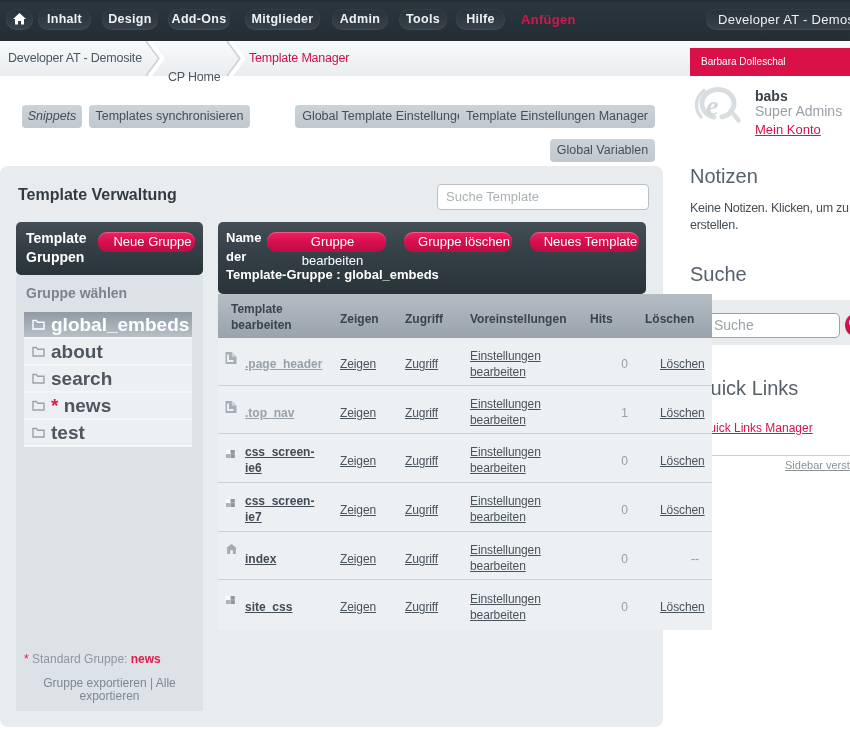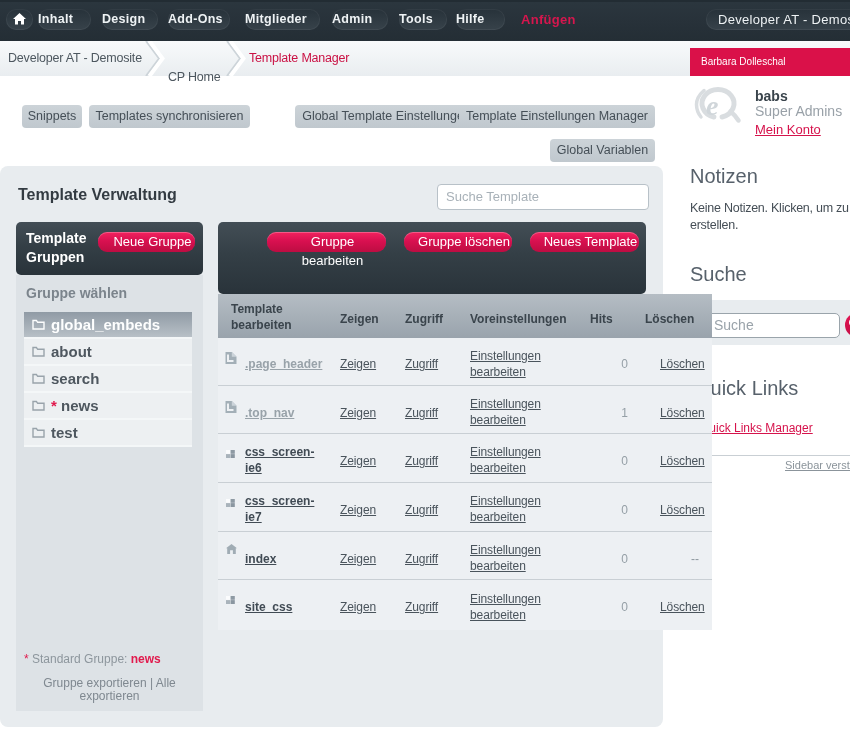--- a/index.html
+++ b/index.html
@@ -7,21 +7,21 @@
   html,body { width:850px; height:740px; }
   body { position:relative; overflow:hidden; background:#fff;
          font-family:"Liberation Sans", sans-serif; }
   .abs { position:absolute; }
   
   #topbar { left:0; top:0; width:850px; height:41px;
     background:linear-gradient(#2b363e 0%, #273139 55%, #242e35 100%);
     border-top:2px solid #222c33; }
   .pill { position:absolute; z-index:2; top:9px; height:21px; line-height:21px;
     border-radius:10px; color:#eef2f4; font-size:12.5px; font-weight:bold;
-    letter-spacing:0.3px; 
+    letter-spacing:0.3px; text-align:center;
     background:linear-gradient(#27323a 0%, #37424a 100%);
     box-shadow:inset 0 0 0 1px rgba(255,255,255,0.05); }
   #anfuegen { position:absolute; z-index:2; left:521px; top:9px; height:21px; line-height:21px;
     color:#d6164e; font-size:13px; font-weight:bold; letter-spacing:0.3px; }
   
   #crumbbar { left:0; top:41px; width:850px; height:35px;
     background:linear-gradient(#f8fafb 0%, #e9edf0 100%); }
   .crumb { position:absolute; z-index:2; top:41px; height:35px; line-height:35px;
     font-size:12.5px; letter-spacing:-0.2px; color:#4d575f; }
   #pinkbar { left:690px; top:48px; width:160px; height:28px; background:#da1149;
@@ -43,21 +43,21 @@
   #leftdark { left:16px; top:222px; width:187px; height:53px; }
   #leftdark .t { position:absolute; left:10px; top:7px; color:#fff; font-size:14px;
     font-weight:bold; line-height:19px; }
   .redbtn { position:absolute; height:20px; line-height:19px; border-radius:9px;
     background:linear-gradient(#f2235f 0%, #d81050 45%, #bd0d42 100%);
     color:#fff; font-size:13px; text-align:center;
     box-shadow:inset 0 1px 0 rgba(255,255,255,0.25);padding-left:12px; }
   #leftcol { left:16px; top:275px; width:187px; height:436px; background:#dde2e6; z-index:2; }
   #gwahlen { left:26px; top:285px; font-size:14px; font-weight:bold; color:#7b848c; z-index:3; }
   .gitem { position:absolute; left:24px; width:168px; height:25px; background:#edf0f2;
-    line-height:25px; font-size:15px; font-weight:bold; color:#4e575f;
+    line-height:25px; font-size:19px; font-weight:bold; color:#4e575f;
     box-shadow:0 2px 0 #f4f7f8; z-index:3; }
   .gitem svg { position:absolute; left:8px; top:7px; }
   .gitem span { position:absolute; left:27px; top:0; }
   .gsel { background:linear-gradient(#909ba5 0%, #b8c0c7 100%); color:#fdfefe; }
   #stdgrp { left:24px; top:652px; font-size:12px; color:#8d969d; z-index:3; }
   #export { left:16px; top:677px; width:187px; text-align:center; font-size:12px;
     color:#7f8890; line-height:13px; z-index:3; }
   
   #tdark { left:218px; top:222px; width:428px; height:72px; z-index:5; }
   #tdark .t { position:absolute; left:8px; top:7px; color:#fff; font-size:13px;
@@ -105,21 +105,21 @@
   <polyline points="5.5,0 18.5,17.5 5.5,35" fill="none" stroke="#ffffff" stroke-width="4"></polyline>
 </svg>
 <div class="crumb" style="left:168px;margin-top:19px;">CP Home</div>
 <svg class="crumb" style="left:225px;top:41px;height:35px;" width="22" height="35" viewBox="0 0 22 35">
   <polyline points="2,0 15,17.5 2,35" fill="none" stroke="#cdd4d9" stroke-width="2"></polyline>
   <polyline points="5.5,0 18.5,17.5 5.5,35" fill="none" stroke="#ffffff" stroke-width="4"></polyline>
 </svg>
 <div class="crumb" style="left:249px;color:#ca1144;">Template Manager</div>
 <div id="pinkbar" class="abs">Barbara Dolleschal</div>
 
-<div class="gbtn" style="left:22px;top:105px;width:60px;">Snippets</div>
+<div class="gbtn" style="left:22px;top:105px;width:60px;font-style:italic;">Snippets</div>
 <div class="gbtn" style="left:89px;top:105px;width:161px;">Templates synchronisieren</div>
 <div class="gbtn" style="left:267px;top:105px;width:183px;margin-left:28px;">Global Template Einstellungen</div>
 <div class="gbtn" style="left:459px;top:105px;width:196px;">Template Einstellungen Manager</div>
 <div class="gbtn" style="left:550px;top:139px;width:105px;">Global Variablen</div>
 
 <div class="sb" style="left:692px;top:86px;">
   <svg width="50" height="38" viewBox="0 0 50 38">
     <g fill="none" stroke="#d9dde0" stroke-linecap="round">
       <path d="M21.9 31 A 16 14 0 1 1 30.1 31" stroke-width="5"></path>
       <path d="M38.5 25.5 Q 43 29 46.5 34.5" stroke-width="4.5"></path>
@@ -182,20 +182,21 @@
   <svg width="13" height="11" viewBox="0 0 13 11">
       <path d="M1 10 V1.5 h3.4 l1.3 1.8 H12 V10 Z" fill="none" stroke="#99a3ab" stroke-width="1.4"></path>
     </svg>
   <span>test</span>
 </div>
 
 <div id="stdgrp" class="abs"><span style="color:#e11a4d;">*</span> Standard Gruppe: <b style="color:#e11a4d;">news</b></div>
 <div id="export" class="abs">Gruppe exportieren | Alle<br>exportieren</div>
 
 <div id="tdark" class="darkbox abs">
+  <div class="t">Name<br>der<br>Template-Gruppe&nbsp;: global_embeds</div>
   <div class="redbtn" style="left:49px;top:10px;width:119px;">Gruppe bearbeiten</div>
   <div class="redbtn" style="left:186px;top:10px;width:108px;">Gruppe löschen</div>
   <div class="redbtn" style="left:312px;top:10px;width:109px;">Neues Template</div>
 </div>
 
 <div id="thead" class="abs">
   <div style="left:13px;top:7px;line-height:16px;">Template<br>bearbeiten</div>
   <div style="left:122px;top:18px;">Zeigen</div>
   <div style="left:187px;top:18px;">Zugriff</div>
   <div style="left:252px;top:18px;">Voreinstellungen</div>

